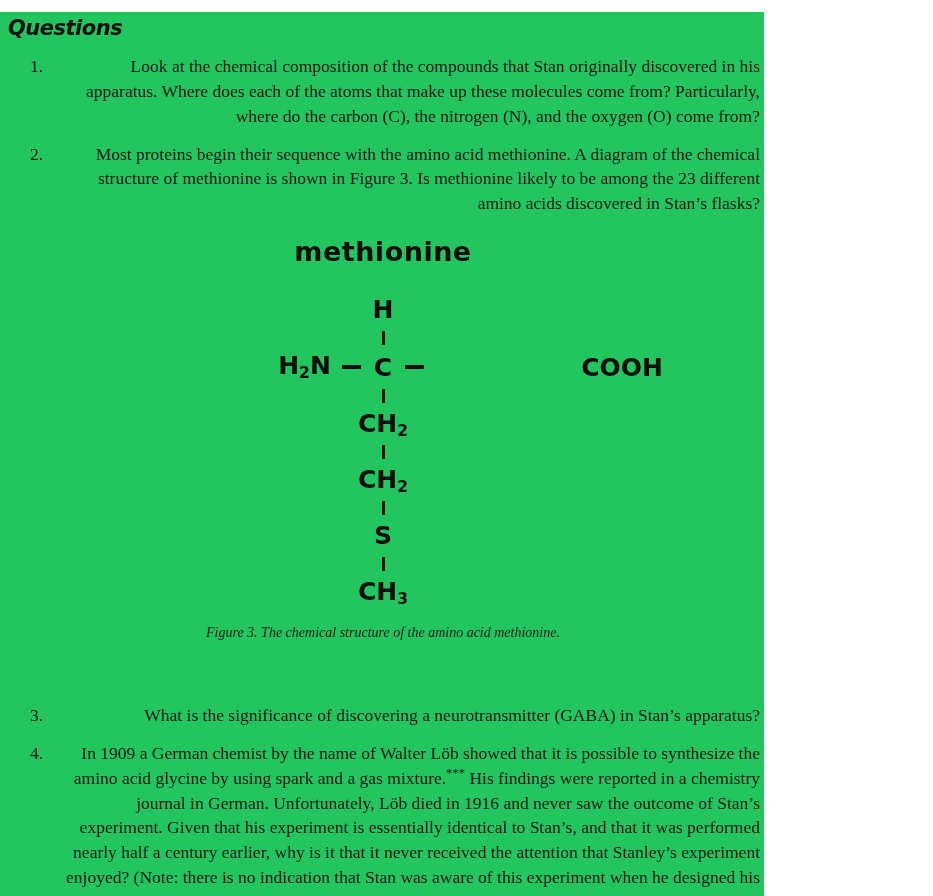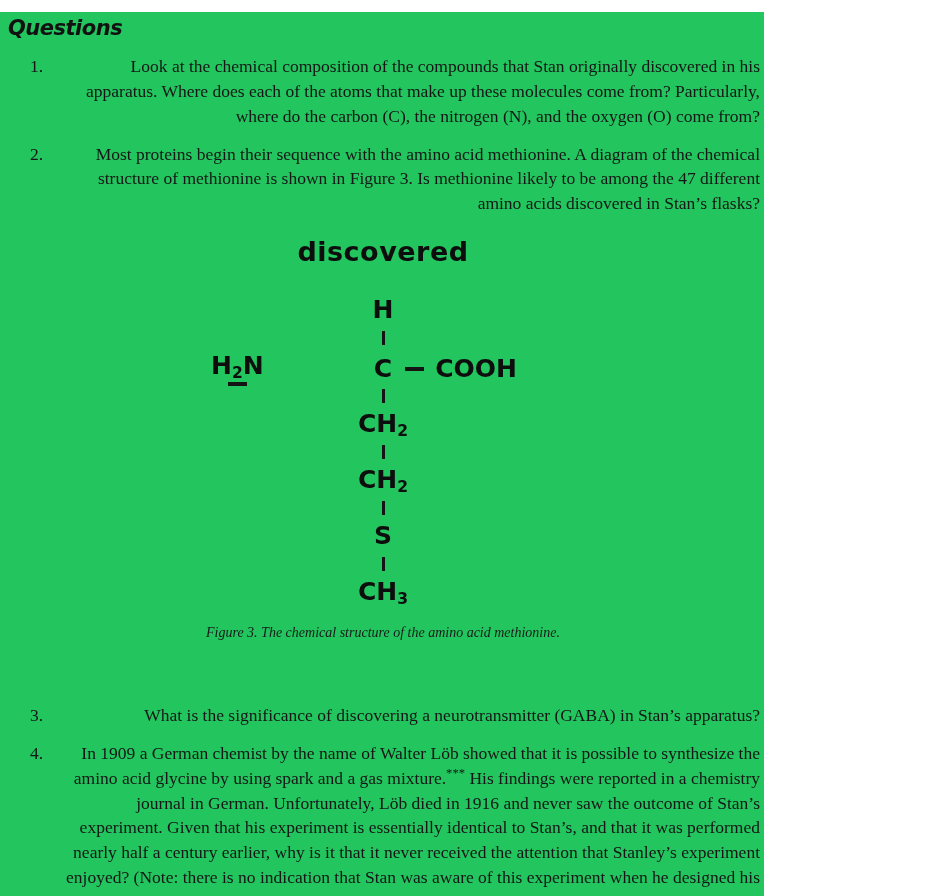--- a/index.html
+++ b/index.html
@@ -79,25 +79,24 @@
     .backbone-row {
       display: grid;
       grid-template-columns: 1fr auto 1fr;
       align-items: center;
       height: 32px;
     }
     .left-cell {
       display: flex;
       justify-content: flex-end;
       align-items: center;
-      flex-direction: column;
     }
     .right-cell {
       display: flex;
-      justify-content: flex-start;
+      justify-content: space-between;
       align-items: center;
     }
     .hbond {
       display: inline-block;
       width: 19px;
       height: 4px;
       background: #141414;
       margin: 0 11px;
     }
     .center-cell { padding: 0 2px; }
@@ -121,25 +120,25 @@
 
   <div class="questions-heading">Questions</div>
 
   <div class="q-item">
     <div class="q-num">1.</div>
     <div class="q-text">Look at the chemical composition of the compounds that Stan originally discovered in his apparatus. Where does each of the atoms that make up these molecules come from? Particularly, where do the carbon (C), the nitrogen (N), and the oxygen (O) come from?</div>
   </div>
 
   <div class="q-item">
     <div class="q-num">2.</div>
-    <div class="q-text">Most proteins begin their sequence with the amino acid methionine. A diagram of the chemical structure of methionine is shown in Figure 3. Is methionine likely to be among the 47 different amino acids discovered in Stan’s flasks?</div>
+    <div class="q-text">Most proteins begin their sequence with the amino acid methionine. A diagram of the chemical structure of methionine is shown in Figure 3. Is methionine likely to be among the 23 different amino acids discovered in Stan’s flasks?</div>
   </div>
 
   <figure class="chem-figure">
-    <div class="chem-title">discovered</div>
+    <div class="chem-title">methionine</div>
 
     <div class="chem-structure">
 
       <div class="atom-line">H</div>
 
       <div class="vbond"></div>
 
       <div class="backbone-row">
         <div class="left-cell">
           <span><span>H</span><span class="sub">2</span><span>N</span></span>

